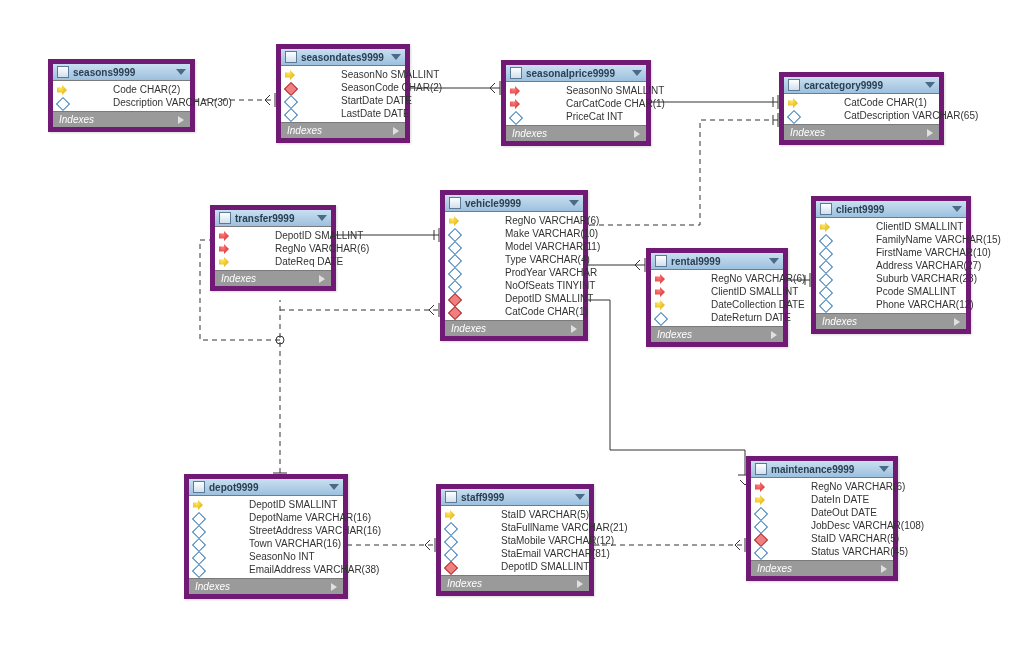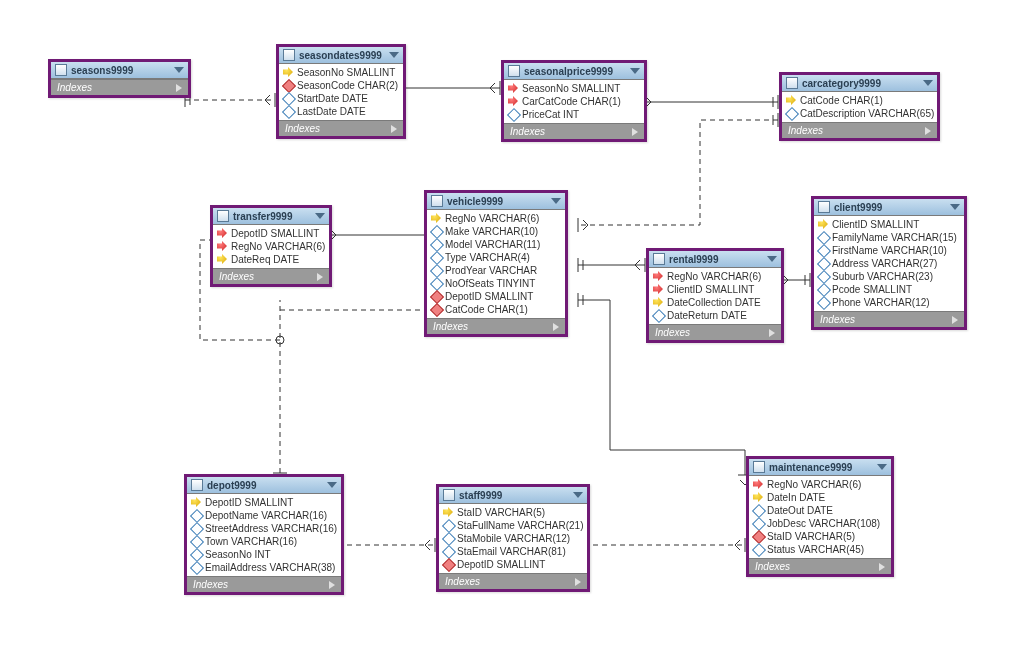--- a/index.html
+++ b/index.html
@@ -1,22 +1,22 @@
 <!DOCTYPE html>
 <html><head>
 <meta charset="utf-8">
 <style>
 body{margin:0;font-family:Verdana,Arial,sans-serif;font-size:10px;background:#fff;width:1024px;height:666px;position:relative;overflow:hidden;}
-.tbl{position:absolute;border:3px solid #701a75;background:#fff;box-shadow:1px 1px 2px rgba(0,0,0,0.15);}
+.tbl{position:absolute;border:5px solid #701a75;background:#fff;box-shadow:1px 1px 2px rgba(0,0,0,0.15);}
 .hdr{background:linear-gradient(#c9dff0,#9dc0de);border-bottom:1px solid #7a7a7a;display:flex;align-items:center;padding:2px 4px;font-weight:bold;color:#2a3f52;}
 .hdr .tico{width:10px;height:10px;background:linear-gradient(#fff,#d0e0ee);border:1px solid #5a7a96;margin-right:4px;flex:0 0 auto;}
 .hdr .tlabel{flex:1 1 auto;white-space:nowrap;overflow:hidden;}
 .hdr .tri{width:0;height:0;border-left:5px solid transparent;border-right:5px solid transparent;border-top:6px solid #4a6a86;margin-left:4px;flex:0 0 auto;}
 .cols{padding:2px 0;}
-.col{display:flex;align-items:flex-start;padding:1px 4px;color:#333;white-space:nowrap;}
+.col{display:flex;align-items:flex-end;padding:1px 4px;color:#333;white-space:nowrap;gap:42px;}
 .col .ci{width:10px;height:10px;margin-right:4px;position:relative;flex:0 0 auto;}
 .ci.key.yellow::before{content:"";position:absolute;inset:0;background:radial-gradient(circle at 35% 35%,#ffe45a,#d8a400);border-radius:2px;clip-path:polygon(0 25%,50% 25%,50% 0,100% 50%,50% 100%,50% 75%,0 75%);}
 .ci.key.red::before{content:"";position:absolute;inset:0;background:radial-gradient(circle at 35% 35%,#ff7a7a,#c22);border-radius:2px;clip-path:polygon(0 25%,50% 25%,50% 0,100% 50%,50% 100%,50% 75%,0 75%);}
 .ci.diamond.red::before{content:"";position:absolute;left:1px;top:1px;width:8px;height:8px;background:#f08080;border:1px solid #b03030;transform:rotate(45deg);}
 .ci.diamond.hollow::before{content:"";position:absolute;left:1px;top:1px;width:8px;height:8px;background:#fff;border:1px solid #3a7cb6;transform:rotate(45deg);}
 .ftr{background:#9a9a9a;color:#fff;padding:2px 6px;display:flex;justify-content:space-between;align-items:center;font-style:italic;border-top:1px solid #7a7a7a;}
 .ftr .arrow{width:0;height:0;border-top:4px solid transparent;border-bottom:4px solid transparent;border-left:6px solid #e0e0e0;}
 svg.conn{position:absolute;inset:0;width:1024px;height:666px;pointer-events:none;}
 svg.conn line,svg.conn path{stroke:#333;stroke-width:1;fill:none;}
 svg.conn .dash{stroke-dasharray:5 4;}
@@ -73,20 +73,30 @@
   <path d="M584 538 L584 552 M589 540 L589 550"></path>
   <path d="M745 538 L745 552 M740 540 L735 545 L740 550"></path>
 </svg>
 
 <div class="tbl" style="left:48px;top:59px;width:137px">
   <div class="hdr">
     <span class="tico"></span>
     <span class="tlabel">seasons9999</span>
     <span class="tri"></span>
   </div>
+  <div class="cols">
+    <div class="col">
+        <span class="ci key yellow"></span>
+        <span>Code CHAR(2)</span>
+      </div>
+    <div class="col">
+        <span class="ci diamond hollow"></span>
+        <span>Description VARCHAR(30)</span>
+      </div>
+  </div>
   <div class="ftr">
       <span>Indexes</span>
       <span class="arrow"></span>
     </div>
 </div>
 
 <div class="tbl" style="left:276px;top:44px;width:124px">
   <div class="hdr">
       <span class="tico"></span>
       <span class="tlabel">seasondates9999</span>
@@ -183,21 +193,21 @@
         <span class="ci key yellow"></span>
         <span>DateReq DATE</span>
       </div>
   </div>
   <div class="ftr">
       <span>Indexes</span>
       <span class="arrow"></span>
     </div>
 </div>
 
-<div class="tbl" style="left:424px;top:190px;width:138px">
+<div class="tbl" style="left:440px;top:190px;width:138px">
   <div class="hdr">
       <span class="tico"></span>
       <span class="tlabel">vehicle9999</span>
       <span class="tri"></span>
     </div>
   <div class="cols">
     <div class="col">
         <span class="ci key yellow"></span>
         <span>RegNo VARCHAR(6)</span>
       </div>

